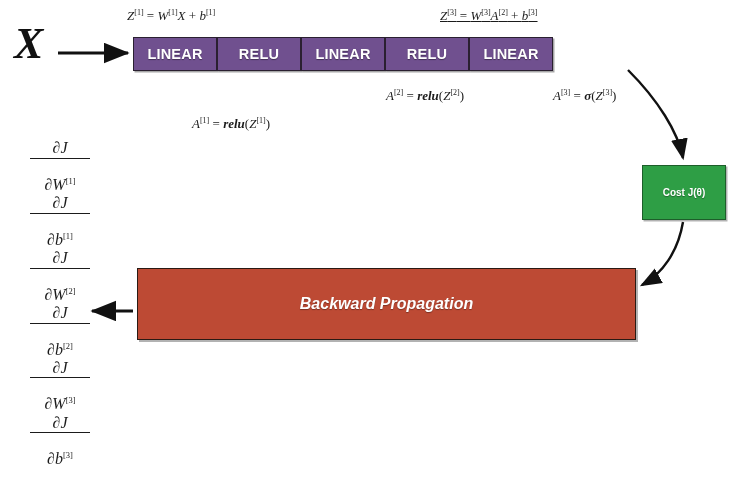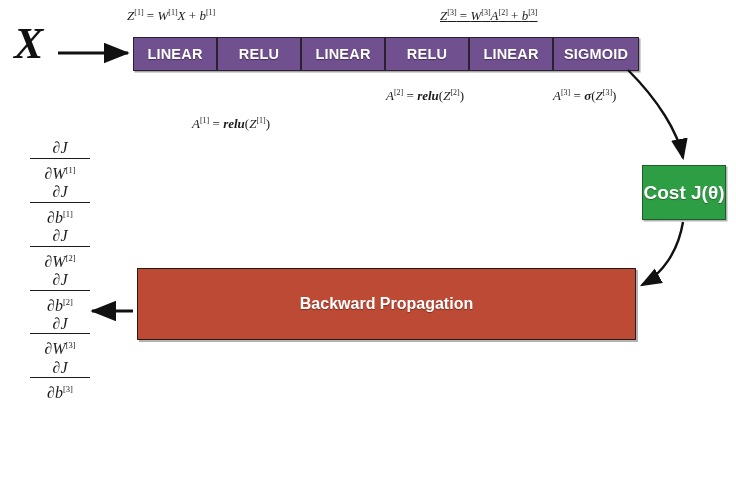--- a/index.html
+++ b/index.html
@@ -47,52 +47,53 @@
   .layer-box.wide{width:84px;}
 
   
   .cost-box{
     position:absolute;left:642px;top:165px;
     width:82px;height:53px;
     background:#2e9e45;
     border:1.5px solid #1d5e2a;
     box-shadow:1.5px 1.5px 0 rgba(0,0,0,.3);
     display:flex;align-items:center;justify-content:center;
-    color:#fff;font-size:19px;font-weight:700;
+    color:#fff;font-size:10px;font-weight:700;
     text-shadow:0 1px 1px rgba(0,0,0,.35);
   }
 
   
   .backprop-box{
     position:absolute;left:137px;top:268px;
     width:497px;height:70px;
     background:#bd4a34;
     border:1.5px solid #2a1a14;
     box-shadow:2px 2px 0 rgba(0,0,0,.3);
     display:flex;align-items:center;justify-content:center;
     color:#fff;font-size:16px;font-weight:700;
     text-shadow:0 1px 1px rgba(0,0,0,.35);
+    font-style:italic;
   }
 
   
   .grad-list{
     position:absolute;left:30px;top:140px;
     display:flex;flex-direction:column;
     gap:1px;
   }
   .frac{
     font-family:"Liberation Serif",serif;
     font-style:italic;
     color:#1b1b1b;
     text-align:center;
     line-height:1.05;
     width:60px;
   }
   .frac .num{font-size:16px;padding-bottom:1px;}
-  .frac .den{font-size:16px;border-top:1.2px solid #1b1b1b;padding-top:7px;}
+  .frac .den{font-size:16px;border-top:1.2px solid #1b1b1b;padding-top:18px;}
   .frac sup{font-size:8.5px;font-style:normal;vertical-align:super;}
 
   
   .brace{
     position:absolute;left:10px;top:138px;
     height:332px;width:22px;
     font-family:"Liberation Serif",serif;
     font-size:430px;
     line-height:.94;
     color:#1b1b1b;
@@ -115,21 +116,20 @@
   <div class="eq" style="left:440px;top:8px;text-decoration:underline;">
     <span><span>Z</span><sup>[3]</sup><span class="op"> = </span><span>W</span><sup>[3]</sup><span>A</span><sup>[2]</sup><span class="op"> + </span><span>b</span><sup>[3]</sup></span>
   </div>
 
   <div class="layer-row">
     <div class="layer-box">LINEAR</div>
     <div class="layer-box">RELU</div>
     <div class="layer-box">LINEAR</div>
     <div class="layer-box">RELU</div>
     <div class="layer-box">LINEAR</div>
-    <div class="layer-box wide">SIGMOID</div>
   </div>
 
   <div class="eq" style="left:192px;top:88px;margin-top:28px;">
     <span><span>A</span><sup>[1]</sup><span class="op"> = </span><span class="fn">relu</span><span class="op">(</span><span>Z</span><sup>[1]</sup><span class="op">)</span></span>
   </div>
   <div class="eq" style="left:355px;top:88px;margin-left:31px;">
     <span><span>A</span><sup>[2]</sup><span class="op"> = </span><span class="fn">relu</span><span class="op">(</span><span>Z</span><sup>[2]</sup><span class="op">)</span></span>
   </div>
   <div class="eq" style="left:553px;top:88px;">
     <span><span>A</span><sup>[3]</sup><span class="op"> = </span><span class="fn">σ</span><span class="op">(</span><span>Z</span><sup>[3]</sup><span class="op">)</span></span>

